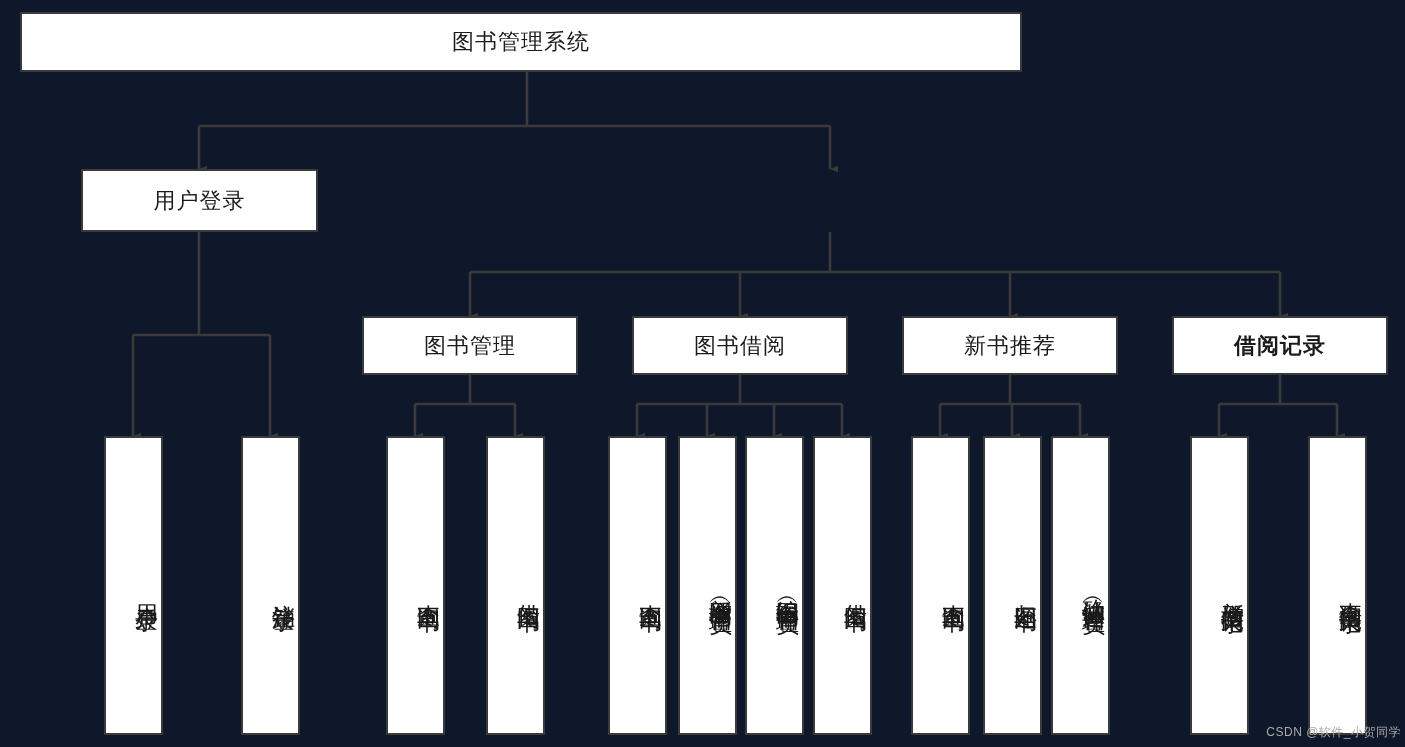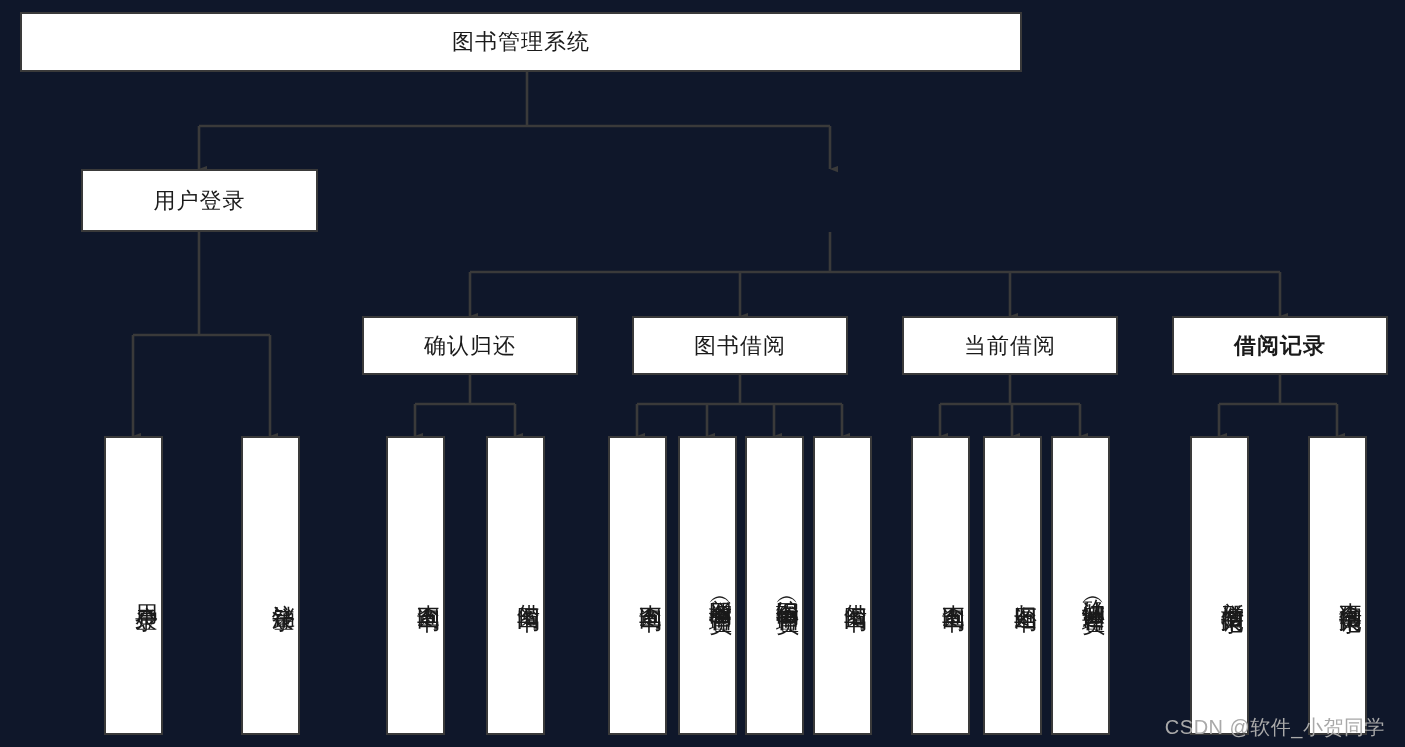--- a/index.html
+++ b/index.html
@@ -51,23 +51,23 @@
   .node-label {
     white-space: pre-line;
     line-height: 1.25;
   }
   .node-box.vertical .node-label {
     writing-mode: vertical-rl;
     text-orientation: upright;
   }
   #watermark {
     position: absolute;
-    right: 20px;
+    right: 4px;
     bottom: 6px;
-    font-size: 20px;
+    font-size: 12px;
     color: #a9a9a9;
     letter-spacing: 0.5px;
     white-space: nowrap;
     pointer-events: none;
   }
 </style>
 </head>
 <body>
 
 <div id="diagram-root">
@@ -117,27 +117,27 @@
 
   <div class="node-box horizontal" id="node-root" style="left: 20px; top: 12px; width: 1002px; height: 60px;">
     <span class="node-label">图书管理系统</span>
   </div>
 
   <div class="node-box horizontal" id="node-l2-0" style="left: 81px; top: 169px; width: 237px; height: 63px;">
     <span class="node-label">用户登录</span>
   </div>
 
   <div class="node-box horizontal" id="node-l3-0" style="left: 362px; top: 316px; width: 216px; height: 59px;">
-    <span class="node-label">确认归还</span>
+    <span class="node-label">图书管理</span>
   </div>
   <div class="node-box horizontal" id="node-l3-1" style="left: 632px; top: 316px; width: 216px; height: 59px;">
     <span class="node-label">图书借阅</span>
   </div>
   <div class="node-box horizontal" id="node-l3-2" style="left: 902px; top: 316px; width: 216px; height: 59px;">
-    <span class="node-label">当前借阅</span>
+    <span class="node-label">新书推荐</span>
   </div>
   <div class="node-box horizontal" id="node-l3-3" style="left: 1172px; top: 316px; width: 216px; height: 59px; font-weight: bold;">
     <span class="node-label">借阅记录</span>
   </div>
 
   <div class="node-box vertical" id="node-leaf-0" style="left: 104px; top: 436px; width: 59px; height: 299px;">
     <span class="node-label">用户登录</span>
   </div>
   <div class="node-box vertical" id="node-leaf-1" style="left: 241px; top: 436px; width: 59px; height: 299px;">
     <span class="node-label">注销登录</span>

